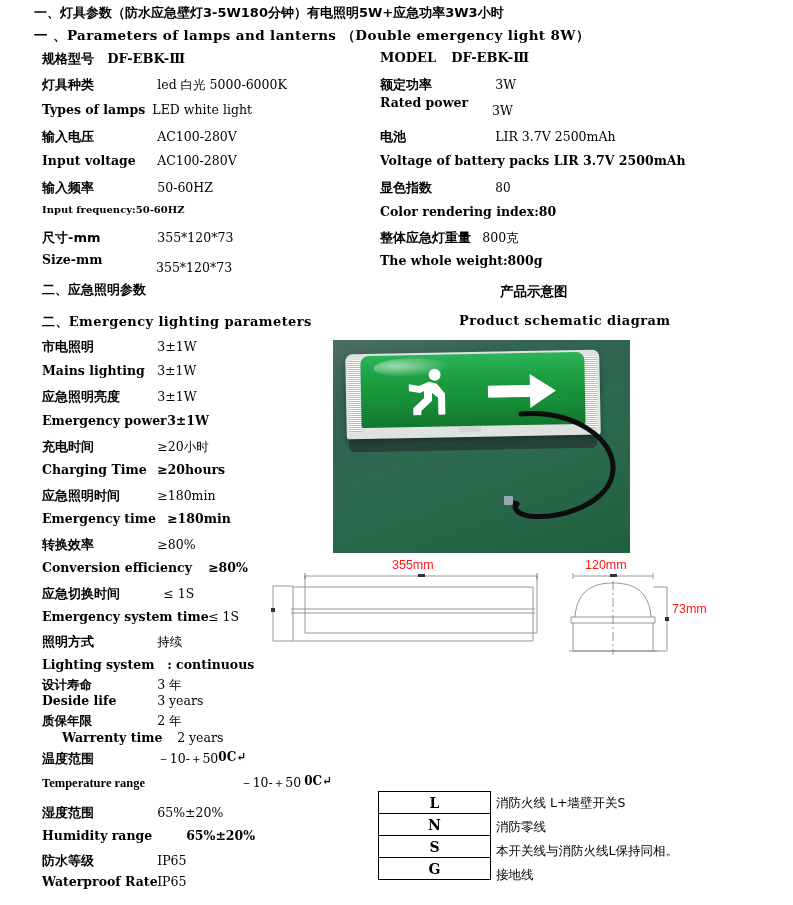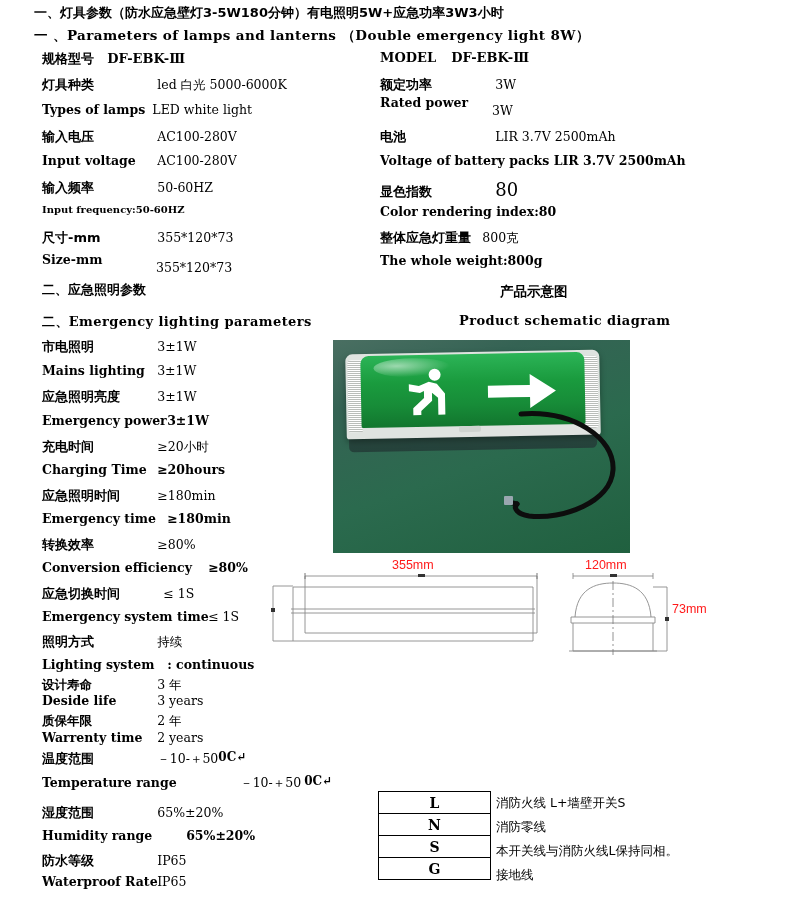--- a/index.html
+++ b/index.html
@@ -213,21 +213,21 @@
   <span class="cn lbl" style="width:112px;">电池</span>
   <span class="val v" style="font-size:12.5px;">LIR 3.7V 2500mAh</span>
 </div>
 
 <div class="row" style="left:380px; top:153px; font-size:12.5px;">
   <span class="en lbl">Voltage of battery packs LIR 3.7V 2500mAh</span>
 </div>
 
 <div class="row" style="left:380px; top:179px; font-size:13px;">
   <span class="cn lbl" style="width:112px;">显色指数</span>
-  <span class="val v" style="font-size:18px;">80</span>
+  <span class="val v" style="font-size:12px;">80</span>
 </div>
 
 <div class="row" style="left:380px; top:204px; font-size:12.5px;">
   <span class="en lbl">Color rendering index:80</span>
 </div>
 
 <div class="row" style="left:380px; top:229px; font-size:13px;">
   <span class="cn lbl">整体应急灯重量</span>
   <span class="val v" style="font-size:12.5px; margin-left:8px;">800克</span>
 </div>
@@ -312,30 +312,30 @@
 <div class="row" style="left:42px; top:693px; font-size:12.5px;">
   <span class="en lbl" style="width:112px;">Deside life</span>
   <span class="val v">3 years</span>
 </div>
 
 <div class="row" style="left:42px; top:713px; font-size:12.5px;">
   <span class="cn lbl" style="width:112px;">质保年限</span>
   <span class="val v" style="font-size:12.5px;">2  年</span>
 </div>
 <div class="row" style="left:42px; top:730px; font-size:12.5px;">
-  <span class="en lbl" style="width:112px;">Warrenty time</span>
+  <span class="en lbl" style="width:112px;margin-left:20px;">Warrenty time</span>
   <span class="val v">2 years</span>
 </div>
 
 <div class="row" style="left:42px; top:750px; font-size:13px;">
   <span class="cn lbl" style="width:112px;">温度范围</span>
   <span class="val v" style="font-size:12.5px;">－10-＋50</span><span class="valb" style="font-size:12px; vertical-align:2px;">0C↵</span>
 </div>
 <div class="row" style="left:42px; top:774px; font-size:12.5px;">
-  <span class="en lbl" style="width:195px;">Temperature range</span>
+  <span class="en lbl" style="width:195px;font-family:Liberation Serif, serif;">Temperature range</span>
   <span class="val v">－10-＋50</span><span class="valb" style="font-size:12px; vertical-align:2px; margin-left:3px;">0C↵</span>
 </div>
 
 <div class="row" style="left:42px; top:804px; font-size:13px;">
   <span class="cn lbl" style="width:112px;">湿度范围</span>
   <span class="val v" style="font-size:12.5px;">65%±20%</span>
 </div>
 <div class="row" style="left:42px; top:828px; font-size:12.5px;">
   <span class="en lbl" style="width:141px;">Humidity range</span>
   <span class="valb v">65%±20%</span>

